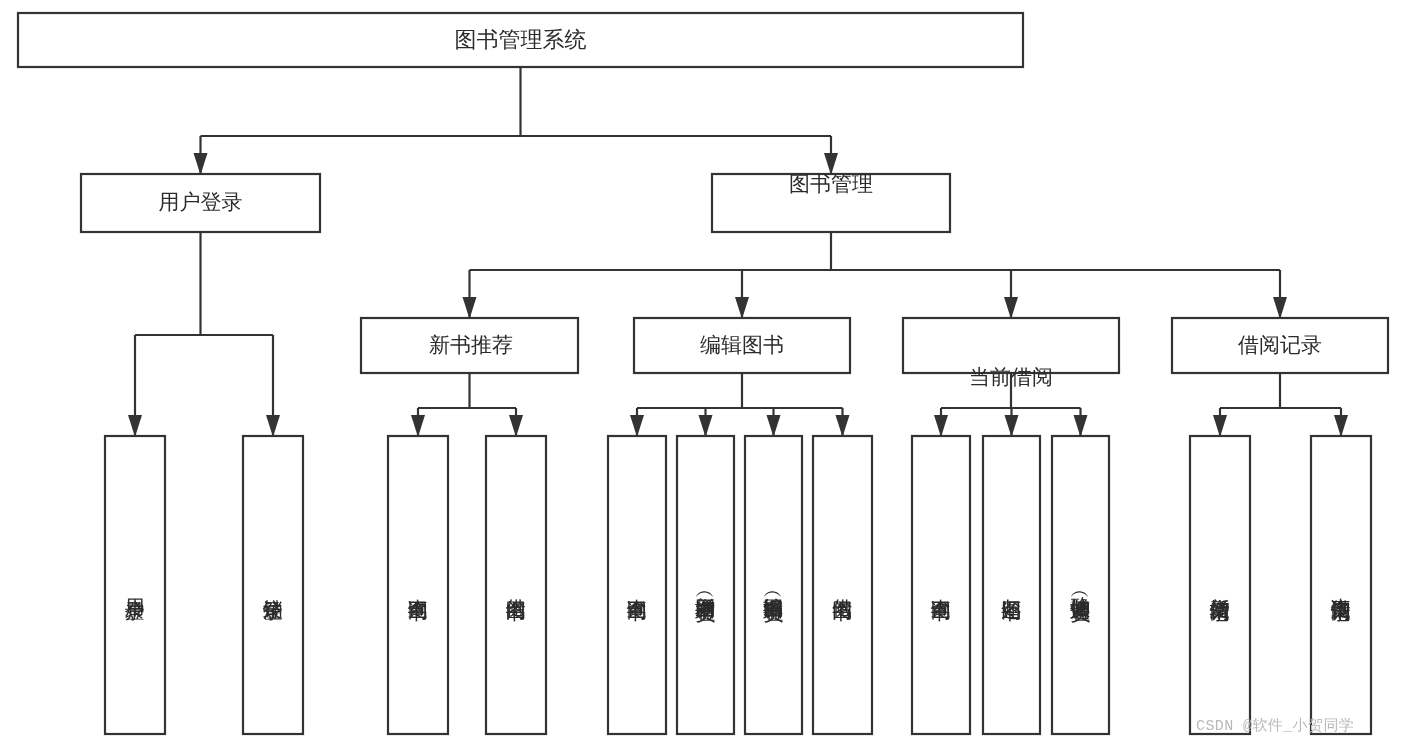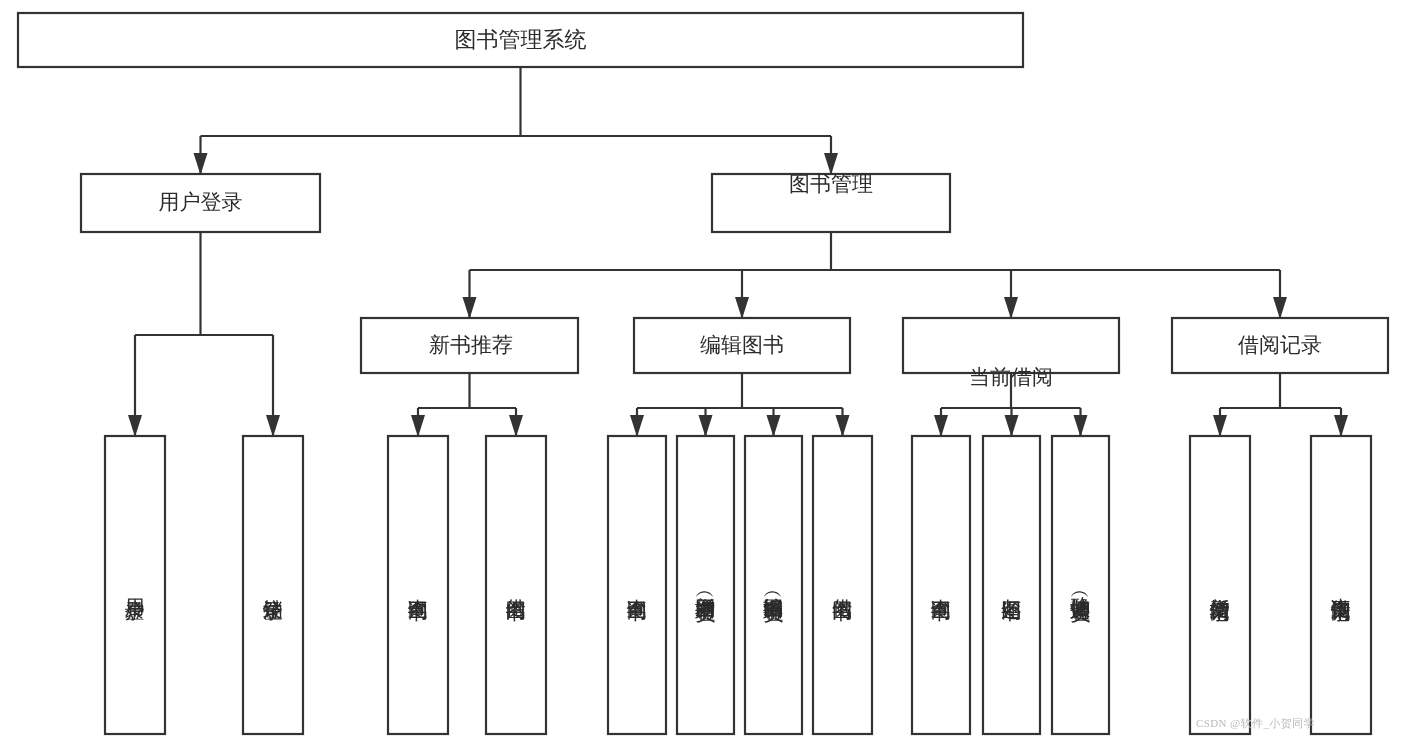--- a/index.html
+++ b/index.html
@@ -58,22 +58,22 @@
   }
   .node-label.vertical {
     font-size: 20px;
     writing-mode: vertical-rl;
     text-orientation: upright;
     letter-spacing: 1px;
   }
   .watermark {
     position: absolute;
     color: #b9b9b9;
-    font-size: 11px;
-    font-family: Liberation Serif, serif;
+    font-size: 15px;
+    font-family: Liberation Mono, monospace;
     white-space: nowrap;
     letter-spacing: 0.4px;
   }
 </style>
 </head>
 <body>
 
 <div id="diagram-root">
 
   <svg class="diagram-canvas" viewBox="0 0 1405 747" xmlns="http://www.w3.org/2000/svg">

